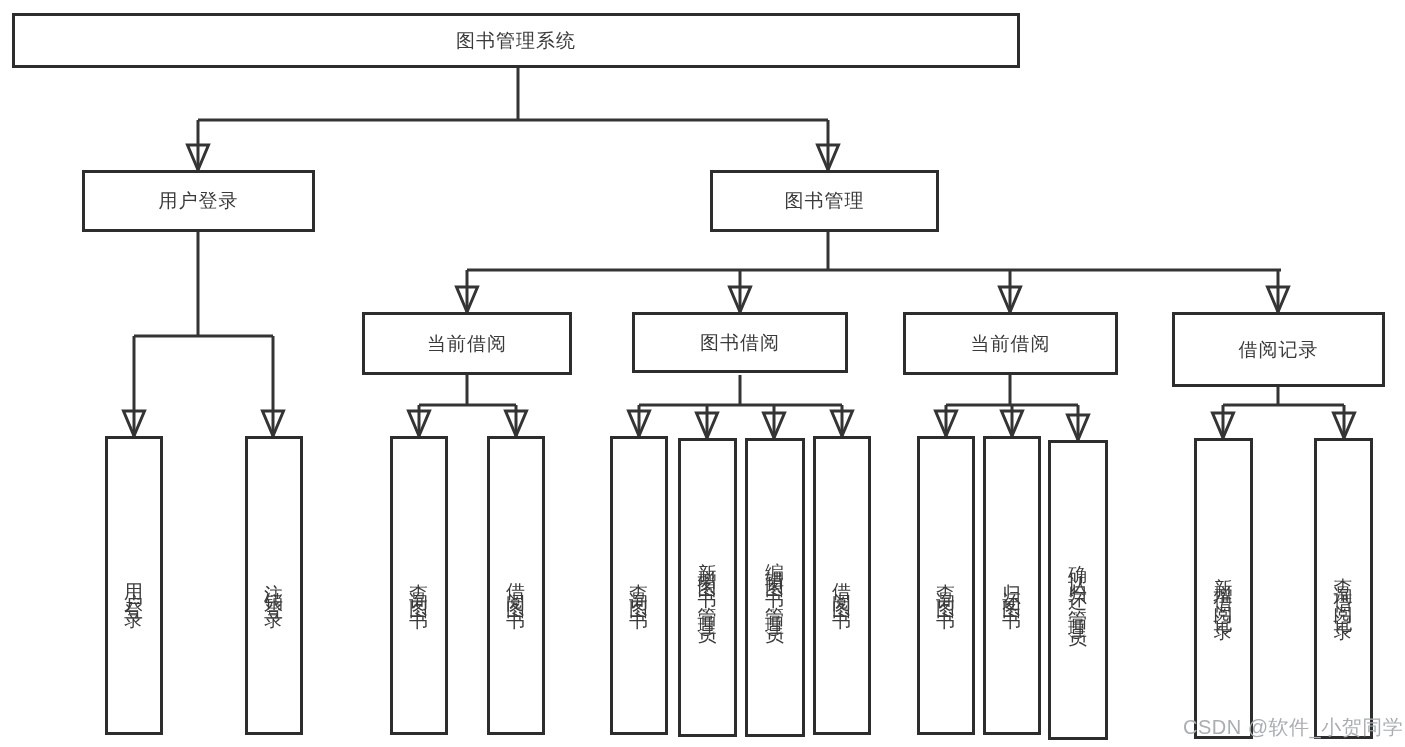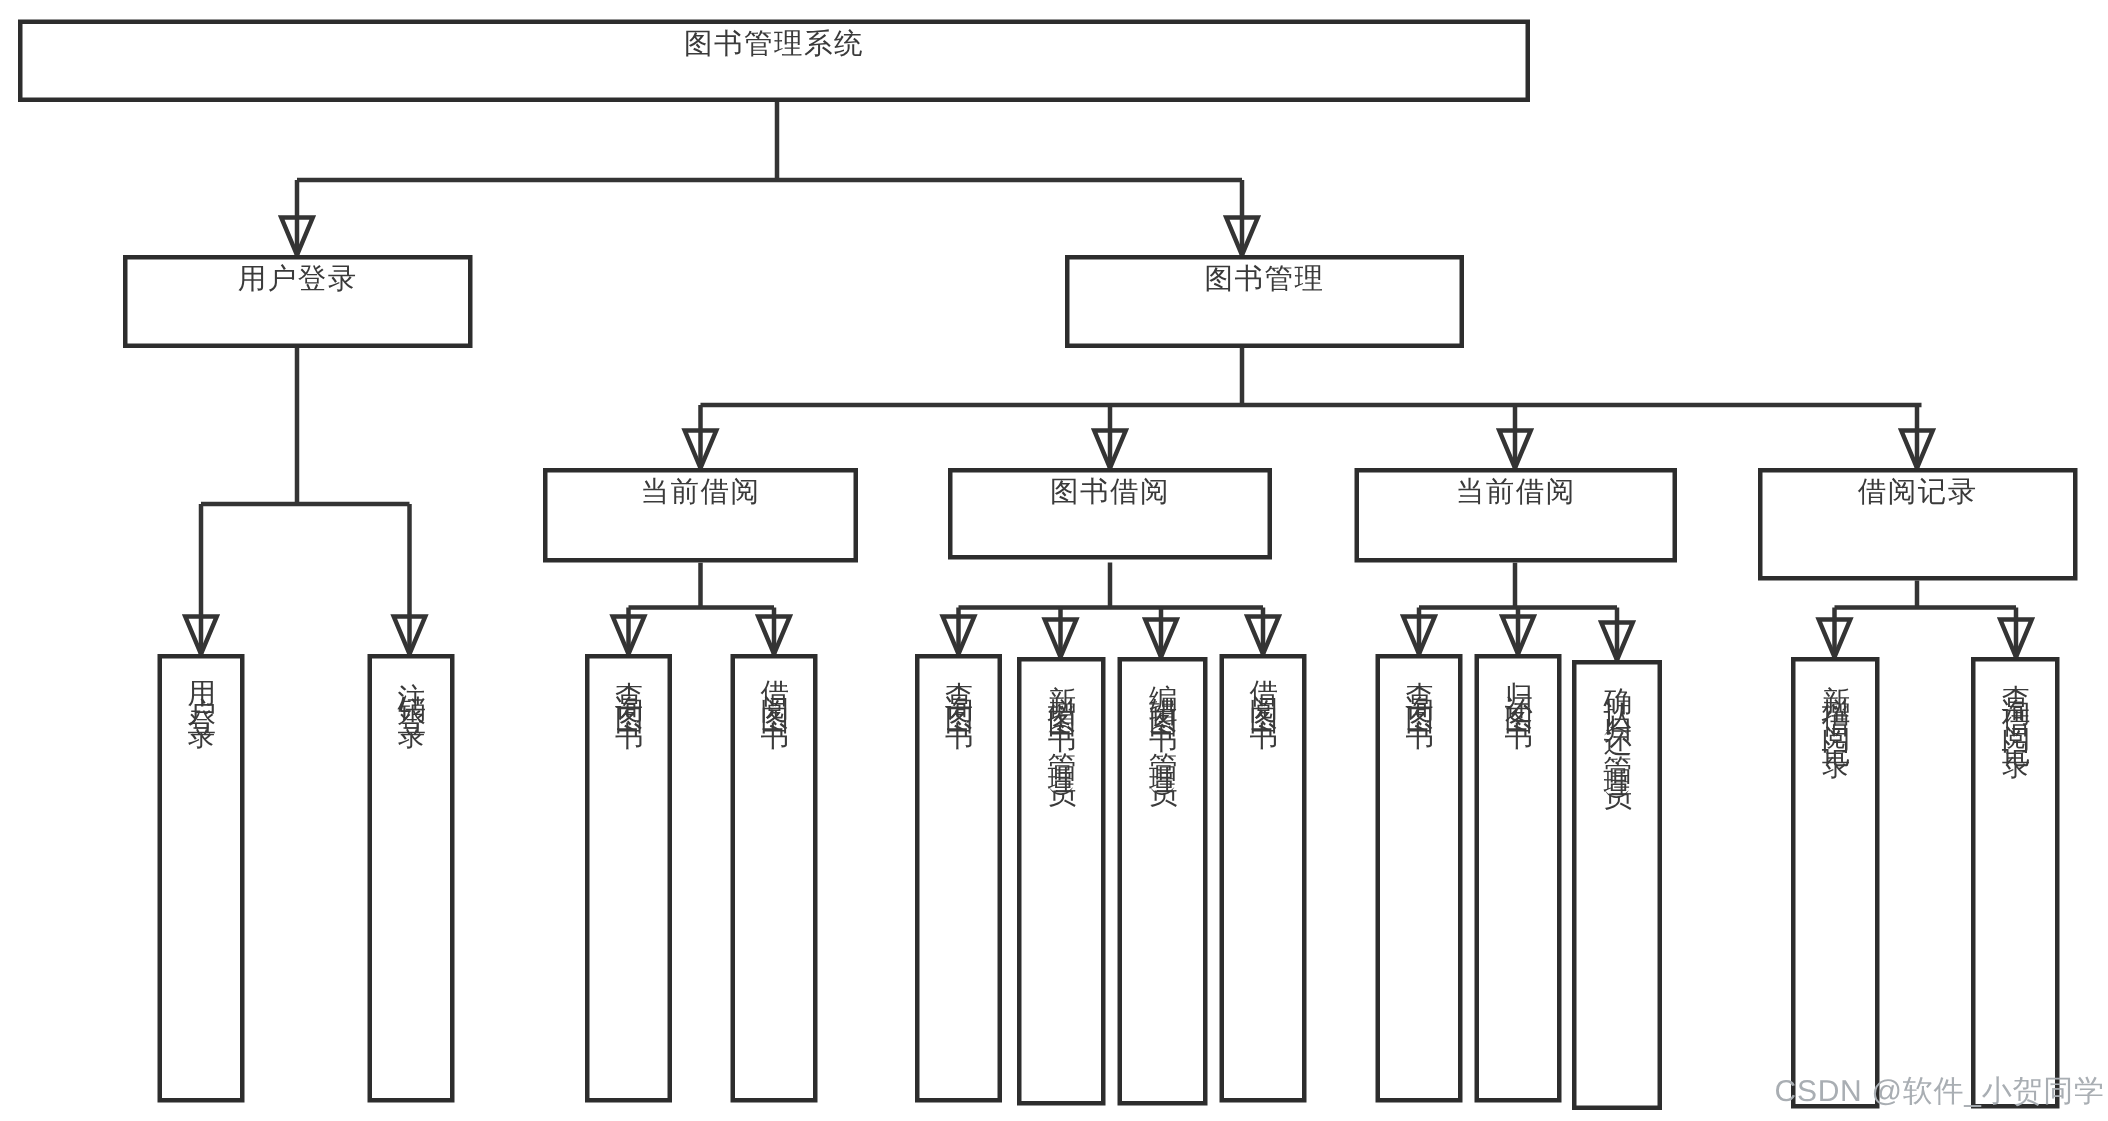--- a/index.html
+++ b/index.html
@@ -21,20 +21,21 @@
     stroke: #343434;
     stroke-width: 3;
     fill: none;
   }
   .node {
     position: absolute;
     box-sizing: border-box;
     background: #ffffff;
     border: 3px solid #2d2d2d;
     display: flex;
+    align-items: center;
     justify-content: center;
     color: #3a3a3a;
   }
   .node.h span {
     font-size: 19px;
     letter-spacing: 1px;
     white-space: nowrap;
   }
   .node.v span {
     writing-mode: vertical-rl;
@@ -114,21 +115,21 @@
     </g>
   </svg>
 
   <div class="node h" style="left:12px; top:13px; width:1008px; height:55px">
     <span>图书管理系统</span>
   </div>
 
   <div class="node h" style="left:82px; top:170px; width:233px; height:62px">
     <span>用户登录</span>
   </div>
-  <div class="node h" style="left:710px; top:170px; width:266px; height:62px">
+  <div class="node h" style="left:710px; top:170px; width:229px; height:62px">
     <span>图书管理</span>
   </div>
 
   <div class="node h" style="left:362px; top:312px; width:210px; height:63px">
     <span>当前借阅</span>
   </div>
   <div class="node h" style="left:632px; top:312px; width:216px; height:61px">
     <span>图书借阅</span>
   </div>
   <div class="node h" style="left:903px; top:312px; width:215px; height:63px">

